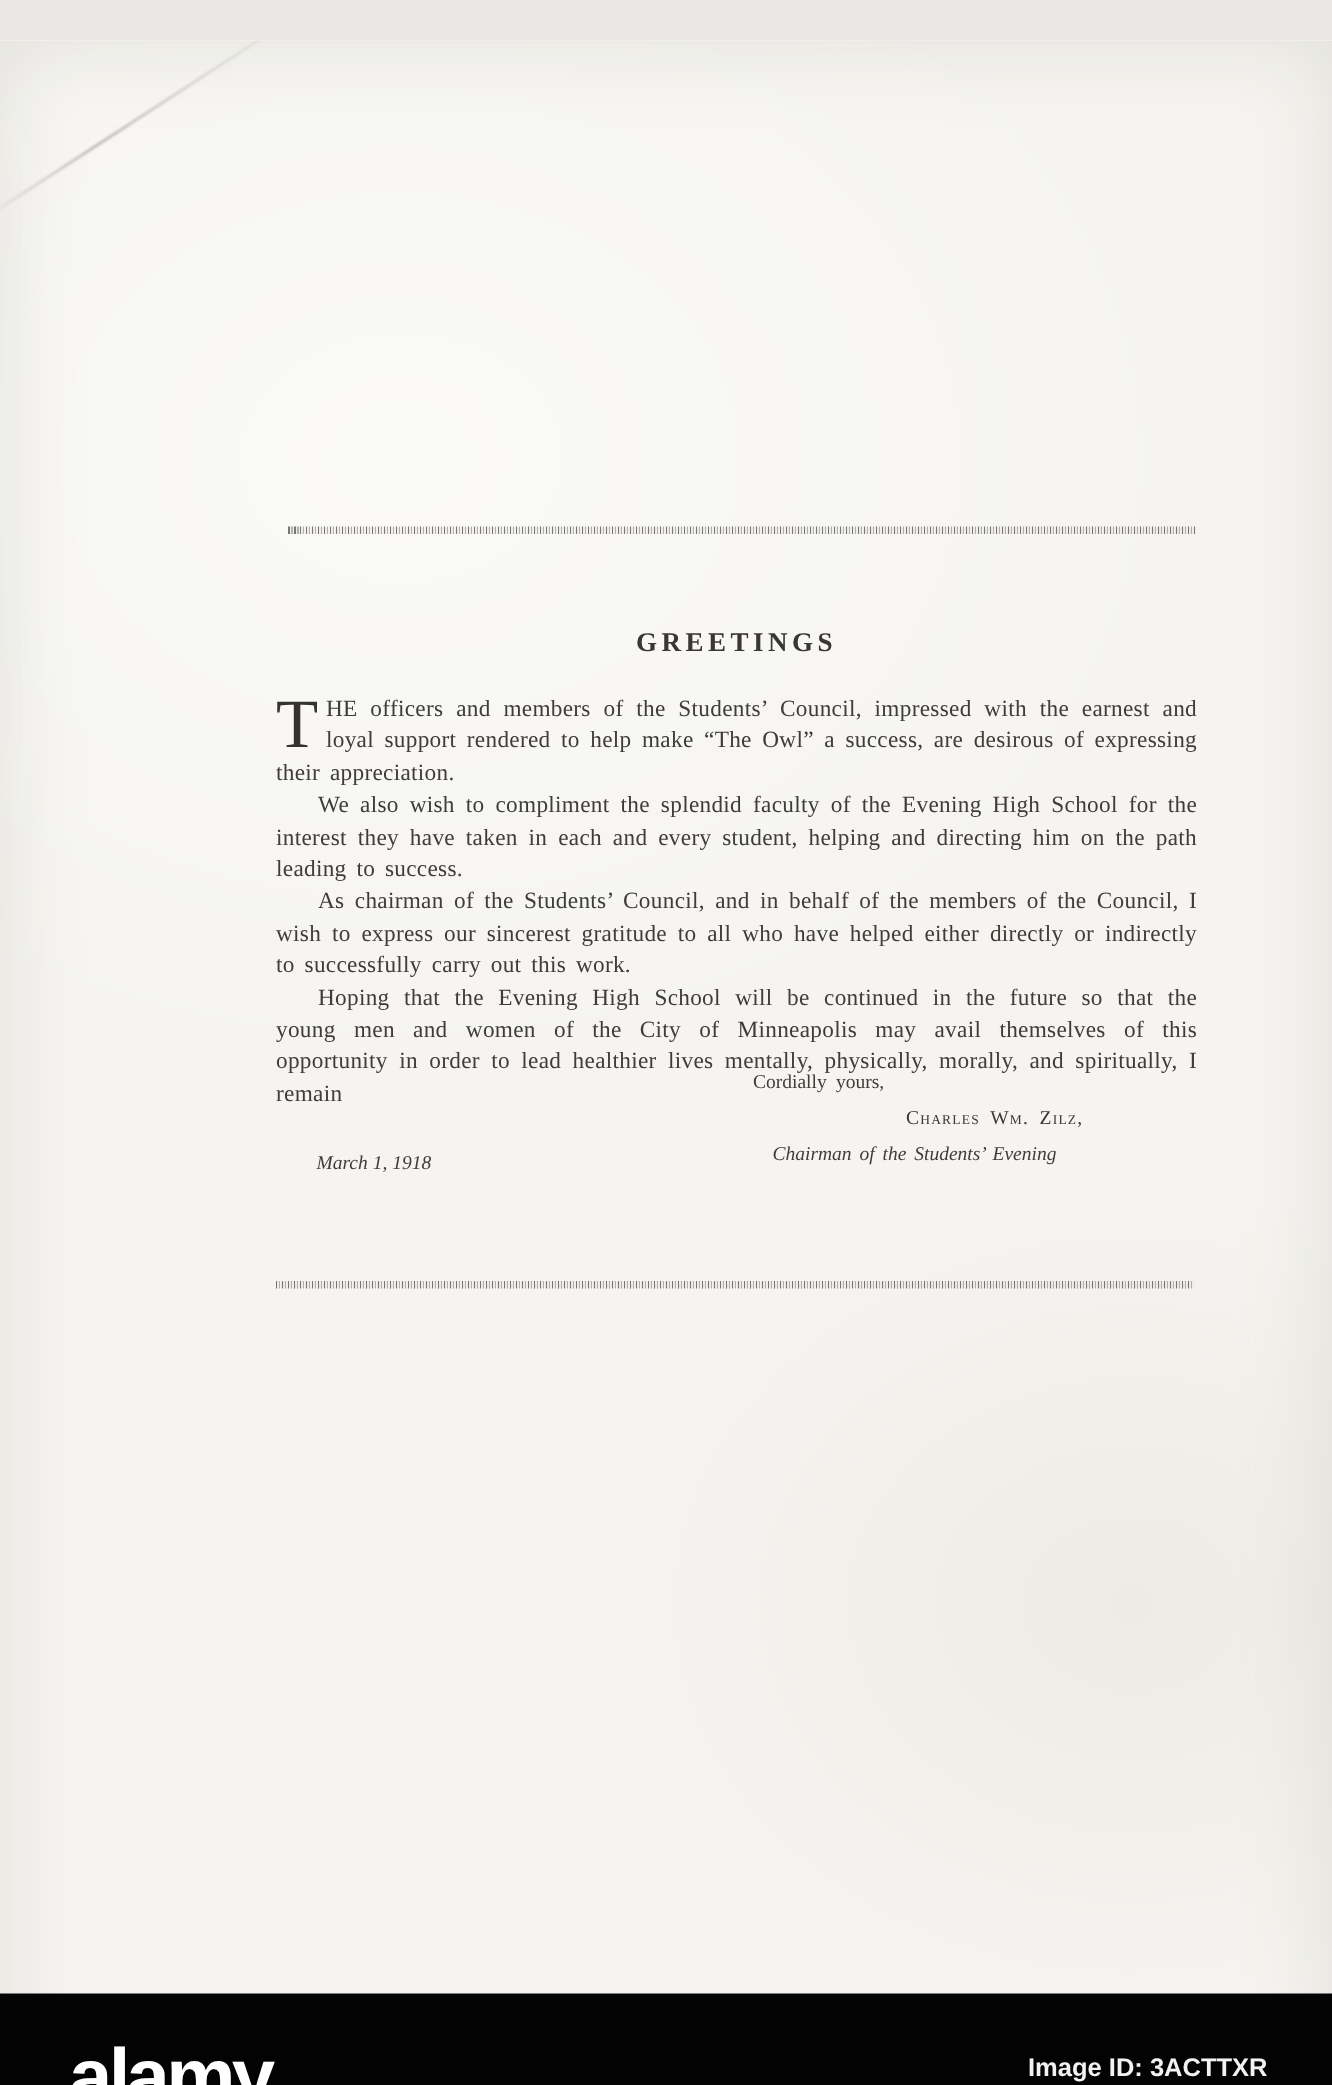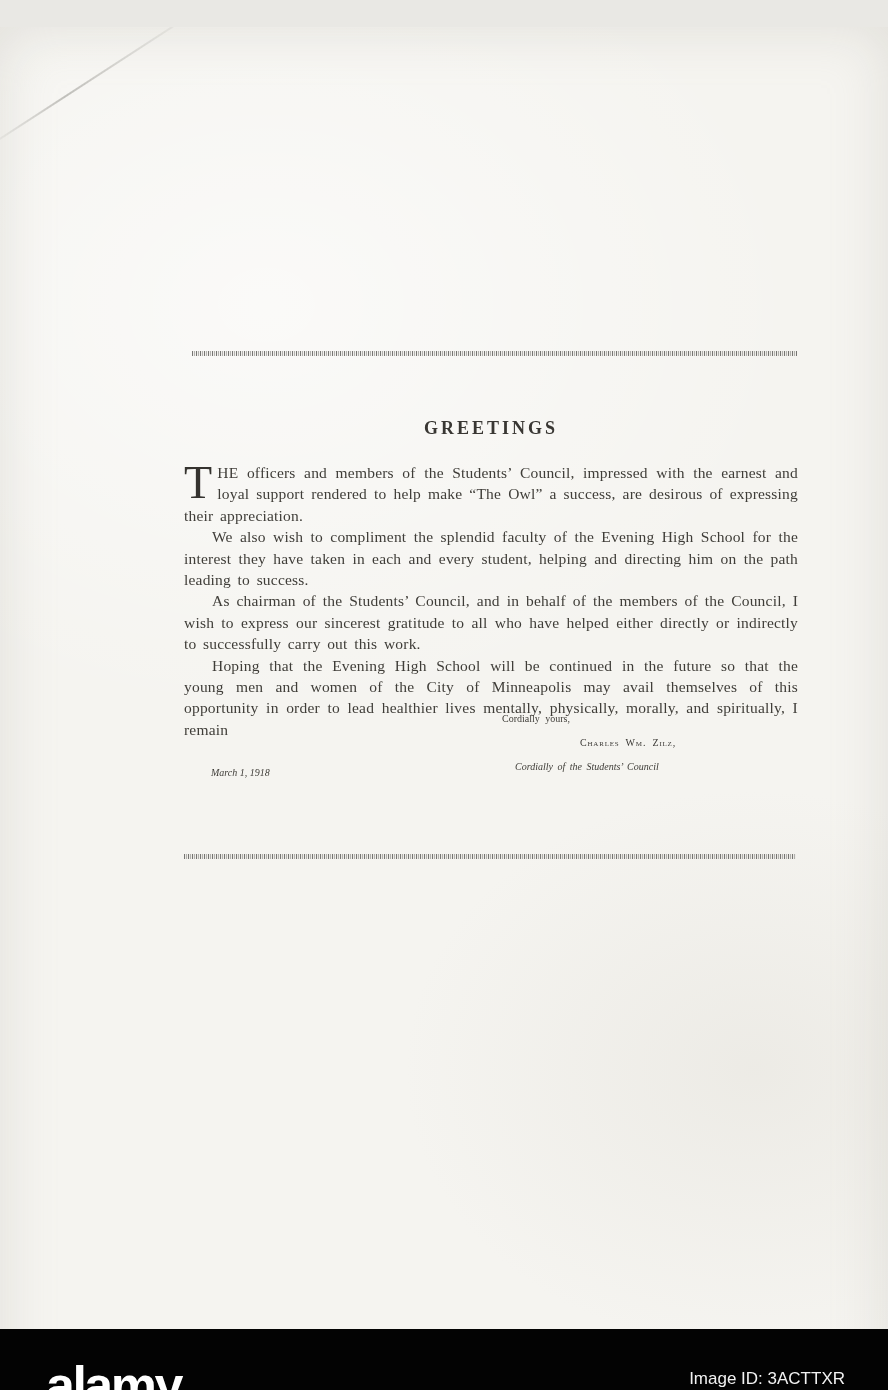--- a/index.html
+++ b/index.html
@@ -68,23 +68,23 @@
   }
   .para { text-indent: 28px; }
   .para.lead { text-indent: 0; }
   .dropcap {
     float: left;
     font-size: 46px;
     line-height: 37px;
     padding: 2px 5px 0 0;
     color: #35332f;
   }
-  .sig { position: absolute; font-size: 10px; white-space: nowrap; }
+  .sig { position: absolute; font-size: 13px; white-space: nowrap; }
   .sig-valediction { left: 318px; top: 686px; word-spacing: 3px; }
-  .sig-name { left: 396px; top: 710px; font-variant: small-caps; letter-spacing: 0.8px; word-spacing: 3px; color: #3a3834; }
+  .sig-name { left: 420px; top: 710px; font-variant: small-caps; letter-spacing: 0.8px; word-spacing: 3px; color: #3a3834; }
   .sig-title { left: 331px; top: 734px; font-style: italic; word-spacing: 2px; }
   .date-line { left: 27px; top: 740px; font-style: italic; }
   
   .wm-bar {
     position: absolute;
     left: 0; top: 1302px;
     width: 888px; height: 88px;
     background: #030303;
     display: flex;
     align-items: flex-end;
@@ -94,21 +94,21 @@
   }
   .wm-logo {
     color: #ffffff;
     font-size: 52px;
     font-weight: bold;
     letter-spacing: -2.5px;
     line-height: 1;
     padding-bottom: 6px;
   }
   .wm-right { text-align: right; color: #ffffff; }
-  .wm-id { font-size: 17px; font-weight: normal; color: #f2f2f2; margin-bottom: 5px; }
+  .wm-id { font-size: 17px; font-weight: bold; color: #f2f2f2; margin-bottom: 5px; }
   .wm-url { font-size: 20px; font-weight: bold; }
 </style>
 </head>
 <body>
 
 <div class="page">
 
   <div class="crease"></div>
 
   <div class="content">
@@ -119,21 +119,21 @@
 
     <div class="body-text">
       <p class="para lead"><span class="dropcap">T</span><span>HE officers and members of the Students’ Council, impressed with the earnest and loyal support rendered to help make “The Owl” a success, are desirous of expressing their appreciation.</span></p>
       <p class="para">We also wish to compliment the splendid faculty of the Evening High School for the interest they have taken in each and every student, helping and directing him on the path leading to success.</p>
       <p class="para">As chairman of the Students’ Council, and in behalf of the members of the Council, I wish to express our sincerest gratitude to all who have helped either directly or indirectly to successfully carry out this work.</p>
       <p class="para">Hoping that the Evening High School will be continued in the future so that the young men and women of the City of Minneapolis may avail themselves of this opportunity in order to lead healthier lives mentally, physically, morally, and spiritually, I remain</p>
     </div>
 
     <div class="sig sig-valediction">Cordially yours,</div>
     <div class="sig sig-name">Charles Wm. Zilz,</div>
-    <div class="sig sig-title">Cordially of the Students’ Council</div>
+    <div class="sig sig-title">Chairman of the Students’ Evening</div>
     <div class="sig date-line">March 1, 1918</div>
 
     <div class="rule rule-bottom"></div>
 
   </div>
 
   <div class="wm-bar">
     <div class="wm-logo">alamy</div>
     <div class="wm-right">
       <div class="wm-id">Image ID: 3ACTTXR</div>

